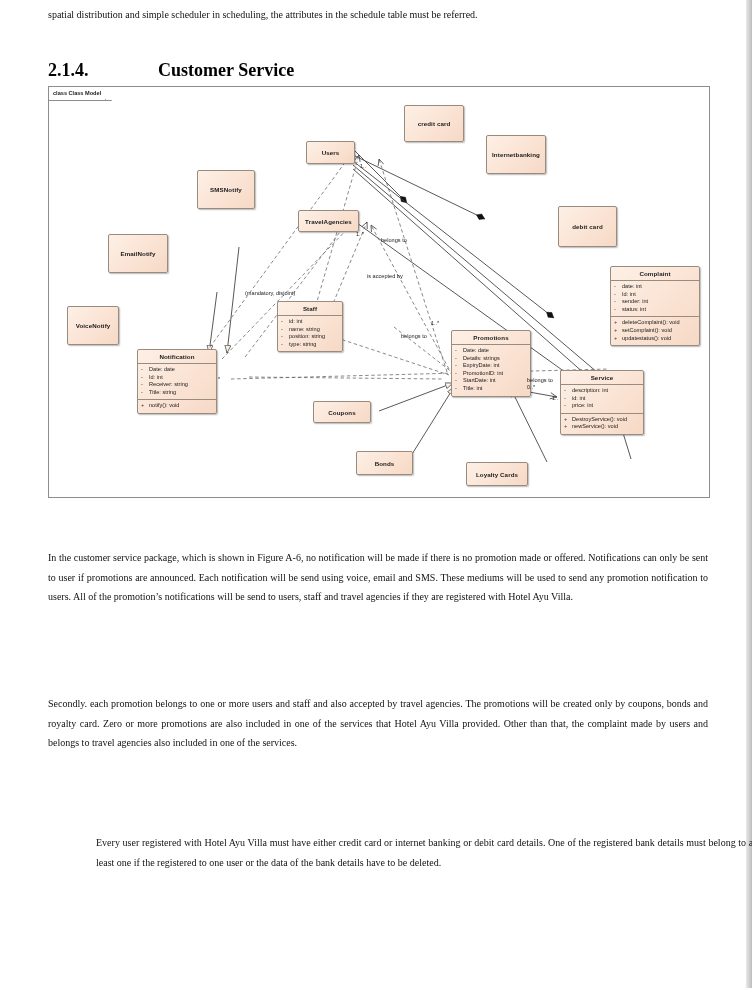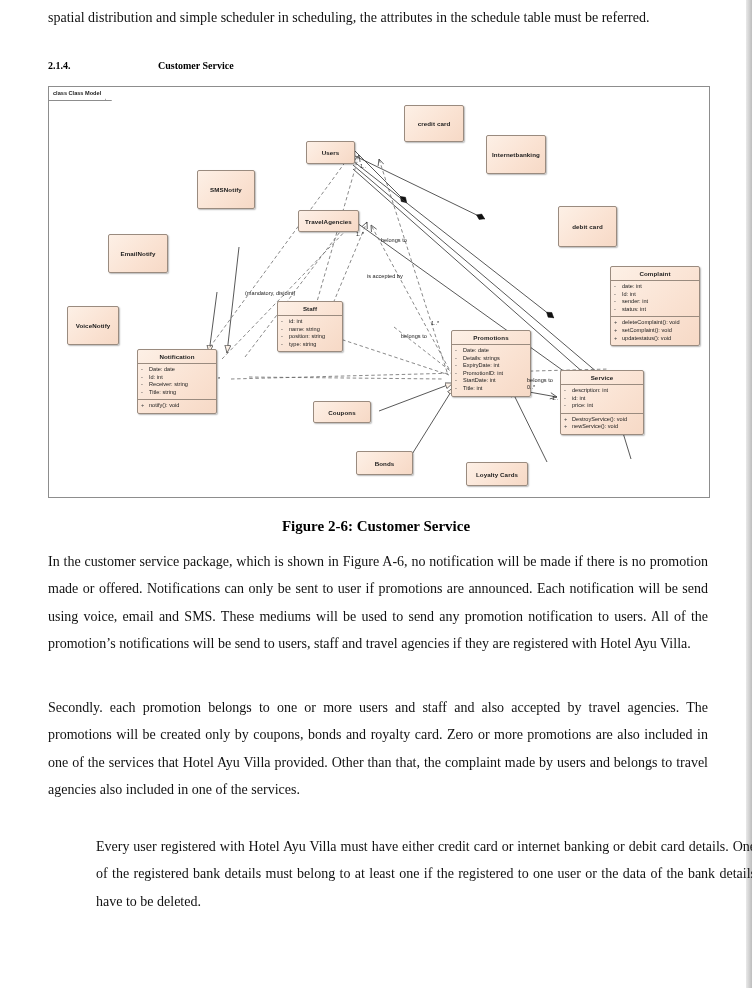--- a/index.html
+++ b/index.html
@@ -5,25 +5,25 @@
   html,body{margin:0;padding:0;background:#ffffff;}
   body{
     width:752px;height:988px;position:relative;overflow:hidden;
     font-family:"Liberation Serif",serif;color:#000;
   }
   .page{position:absolute;inset:0;background:#fff;}
   
   .page-edge{position:absolute;top:0;right:0;width:6px;height:988px;
     background:linear-gradient(to right,#e9e9e9,#bdbdbd);}
   .para{
-    position:absolute;font-size:14px;line-height:1.42;
+    position:absolute;font-size:10px;line-height:1.42;
     text-align:justify;color:#111;
   }
   .para.spaced{line-height:1.95;}
-  .heading{position:absolute;font-weight:bold;font-size:10px;}
+  .heading{position:absolute;font-weight:bold;font-size:18px;}
   .heading .num{display:inline-block;width:110px;}
   .figcaption{position:absolute;width:712px;text-align:center;
     font-weight:bold;font-size:15px;}
 
   
   .diagram{position:absolute;left:48px;top:86px;width:660px;height:410px;
     border:1px solid #8d8d8d;background:#fff;}
   .frame-tab{position:absolute;left:0;top:0;height:13px;padding:0 4px 0 4px;
     border-right:1px solid #8d8d8d;border-bottom:1px solid #8d8d8d;
     font-family:"Liberation Sans",sans-serif;font-size:5.6px;font-weight:bold;
@@ -249,20 +249,19 @@
     <div class="lbl" style="left:196px;top:203px;">(mandatory, disjoint)</div>
 
     <div class="mult" style="left:311px;top:76px;">1..</div>
     <div class="mult" style="left:307px;top:144px;">1..*</div>
     <div class="mult" style="left:382px;top:233px;">1..*</div>
     <div class="mult" style="left:478px;top:297px;">0..*</div>
     <div class="mult" style="left:503px;top:308px;">1..</div>
     <div class="mult" style="left:169px;top:289px;">*</div>
   </div>
 
-  <div class="figcaption" style="left:20px;top:518px;">Figure 2-6:  Customer Service</div>
 
   <div class="para spaced" style="left:48px;top:548px;width:660px;">In the customer service package, which is shown in Figure A-6, no notification will be made if there is no promotion made or offered. Notifications can only be sent to user if promotions are announced. Each notification will be send using voice, email and SMS. These mediums will be used to send any promotion notification to users. All of the promotion’s notifications will be send to users, staff and travel agencies if they are registered with Hotel Ayu Villa.</div>
 
   <div class="para spaced" style="left:48px;top:694px;width:660px;">Secondly. each promotion belongs to one or more users and staff and also accepted by travel agencies. The promotions will be created only by coupons, bonds and royalty card. Zero or more promotions are also included in one of the services that Hotel Ayu Villa provided. Other than that, the complaint made by users and belongs to travel agencies also included in one of the services.</div>
 
   <div class="para spaced" style="left:48px;top:833px;width:660px;margin-left:48px;">Every user registered with Hotel Ayu Villa must have either credit card or internet banking or debit card details. One of the registered bank details must belong to at least one if the registered to one user or the data of the bank details have to be deleted.</div>
 </div>
 
 </body></html>

